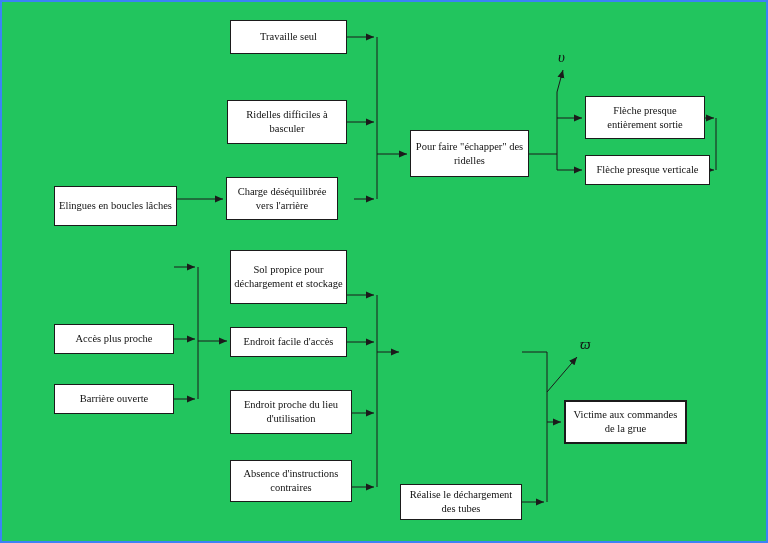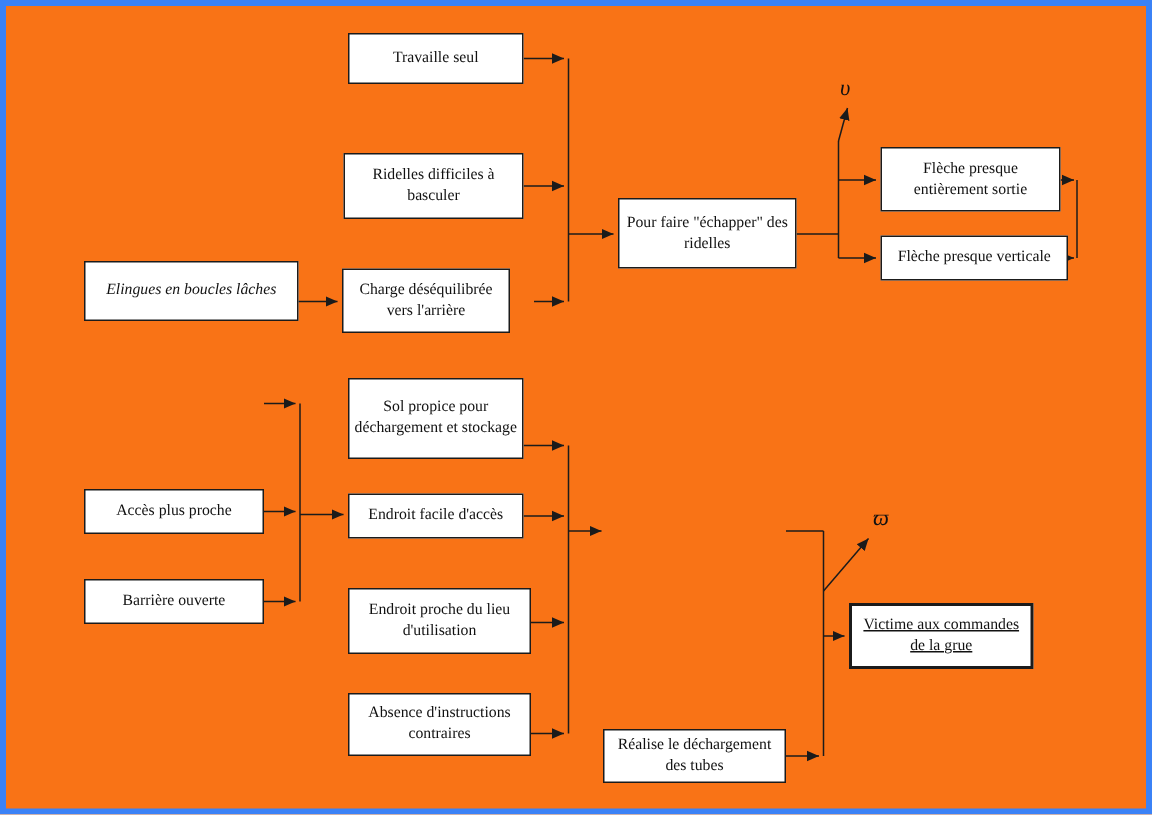--- a/index.html
+++ b/index.html
@@ -2,22 +2,22 @@
 <html><head>
 <meta charset="utf-8">
 <style>
   * { margin: 0; padding: 0; box-sizing: border-box; }
   html, body { background: #ffffff; }
   body { font-family: "Liberation Serif", serif; }
   .page {
     position: relative;
     width: 768px;
     height: 543px;
-    background: #f97316;
-    border: 4px solid #3b82f6;
+    background: #22c55e;
+    border: 2px solid #3b82f6;
     overflow: hidden;
   }
   svg.wires { position: absolute; left: 0; top: 0; width: 768px; height: 543px; }
   .node {
     position: absolute;
     border: 1px solid #1b1b1b;
     background: #ffffff;
     display: flex;
     align-items: center;
     justify-content: center;
@@ -79,21 +79,21 @@
       <line x1="545" y1="350" x2="545" y2="500"></line>
       <line x1="545" y1="420" x2="559" y2="420" marker-end="url(#arr)"></line>
       <line x1="545" y1="390" x2="575" y2="355" marker-end="url(#arr)"></line>
     </g>
   </svg>
 
   <div class="node" style="left:228px; top:18px;  width:117px; height:34px;">Travaille seul</div>
 
   <div class="node" style="left:225px; top:98px;  width:120px; height:44px;">Ridelles difficiles à basculer</div>
 
-  <div class="node" style="left:52px;  top:170px; width:143px; height:40px;font-style:italic;">Elingues en boucles lâches</div>
+  <div class="node" style="left:52px;  top:184px; width:123px; height:40px;">Elingues en boucles lâches</div>
 
   <div class="node" style="left:224px; top:175px; width:112px; height:43px;">Charge déséquilibrée vers l'arrière</div>
 
   <div class="node" style="left:408px; top:128px; width:119px; height:47px;">Pour faire "échapper" des ridelles</div>
 
   <div class="node" style="left:583px; top:94px;  width:120px; height:43px;">Flèche presque entièrement sortie</div>
 
   <div class="node" style="left:583px; top:153px; width:125px; height:30px;">Flèche presque verticale</div>
 
 
@@ -103,21 +103,21 @@
 
   <div class="node" style="left:52px;  top:382px; width:120px; height:30px;">Barrière ouverte</div>
 
   <div class="node" style="left:228px; top:325px; width:117px; height:30px;">Endroit facile d'accès</div>
 
   <div class="node" style="left:228px; top:388px; width:122px; height:44px;text-align:center;">Endroit proche du lieu d'utilisation</div>
 
   <div class="node" style="left:228px; top:458px; width:122px; height:42px;">Absence d'instructions contraires</div>
 
 
-  <div class="node bold" style="left:562px; top:398px; width:123px; height:44px;text-decoration:underline;">Victime aux commandes de la grue</div>
+  <div class="node bold" style="left:562px; top:398px; width:123px; height:44px;">Victime aux commandes de la grue</div>
 
   <div class="node" style="left:398px; top:482px; width:122px; height:36px;">Réalise le déchargement des tubes</div>
 
   <div class="sym" style="left:556px; top:47px;">υ</div>
 
   <div class="sym" style="left:578px; top:334px;">ϖ</div>
 
 </div>
 
 </body></html>

